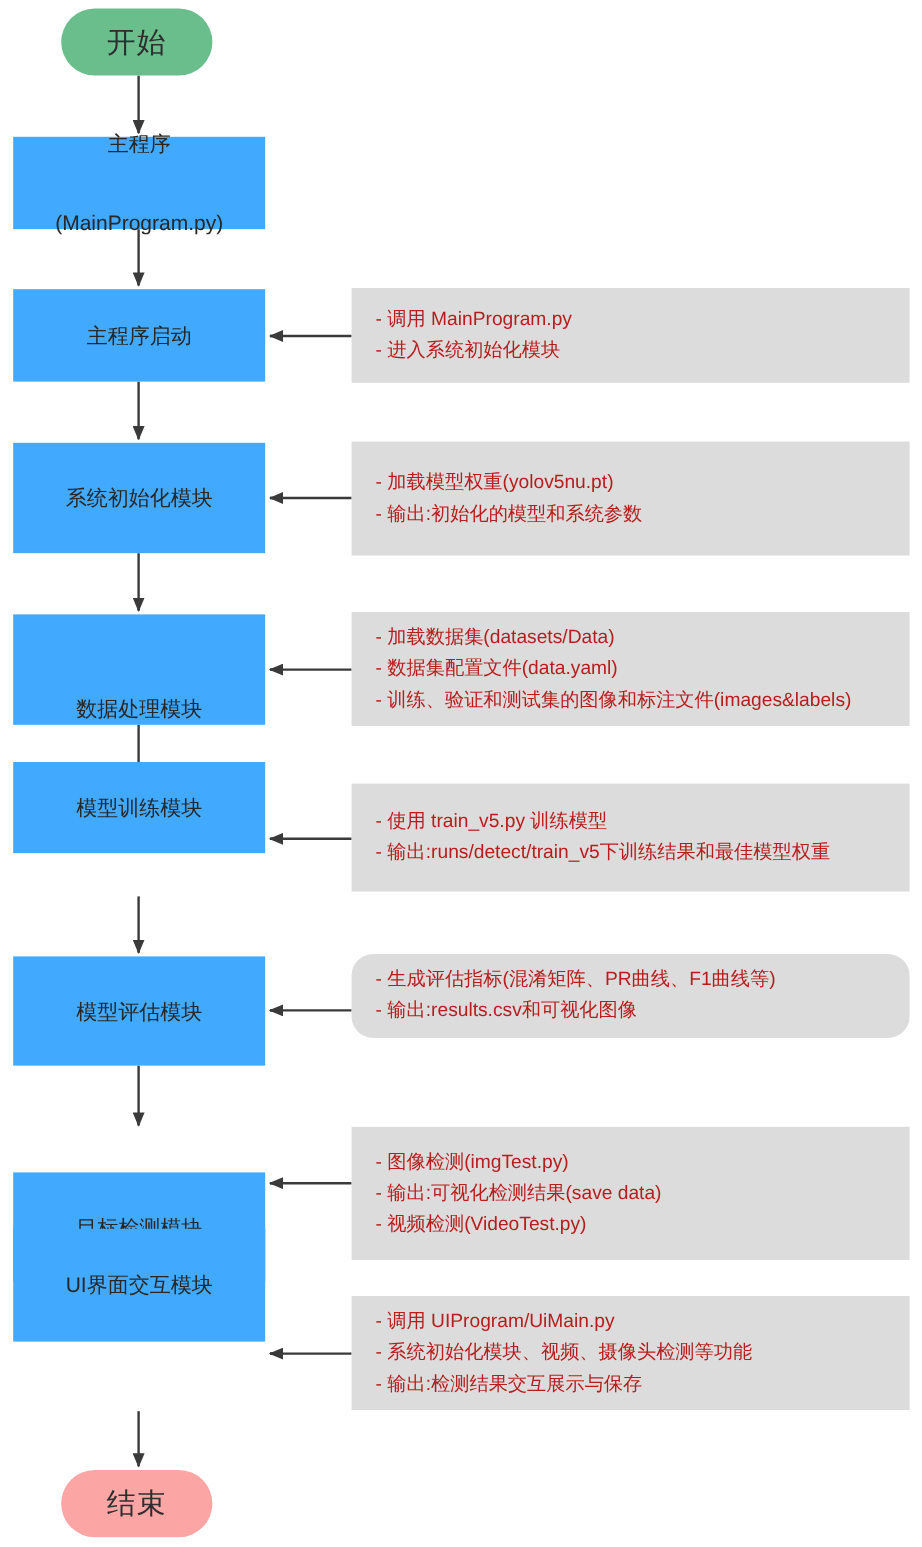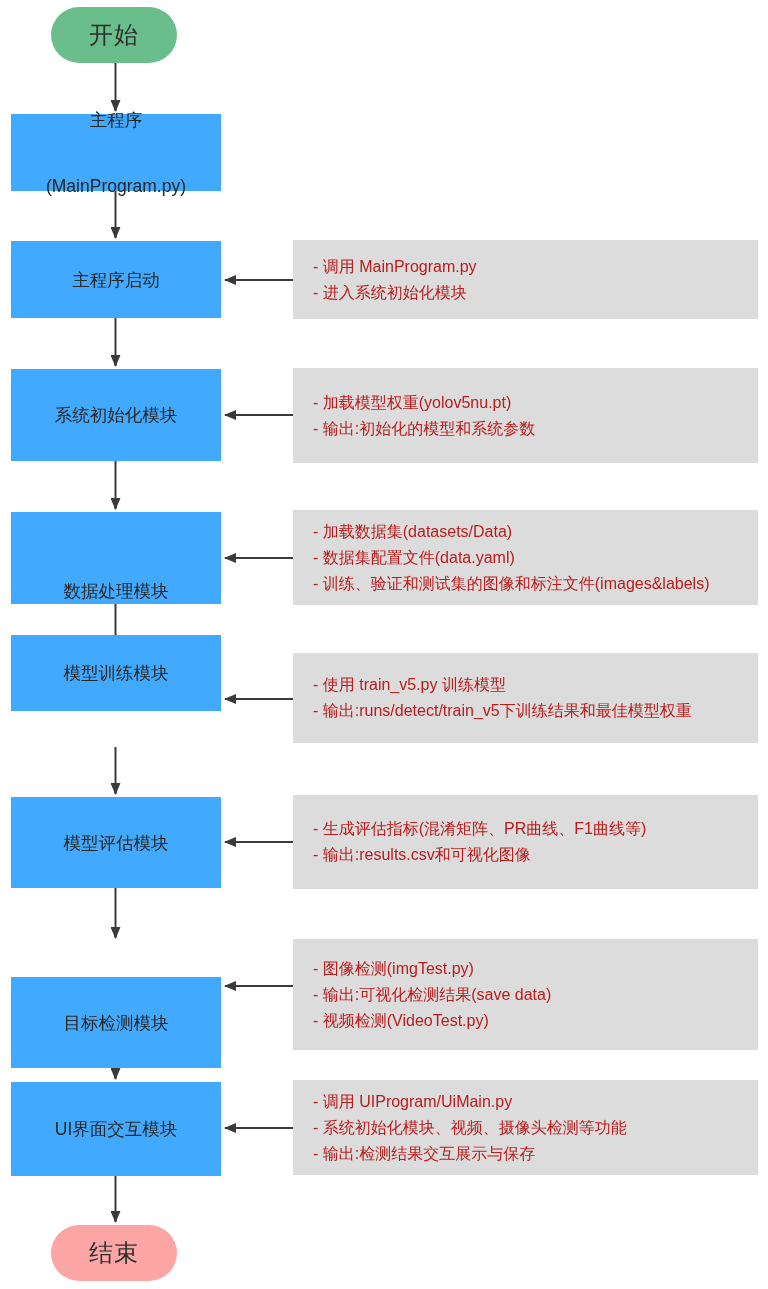--- a/index.html
+++ b/index.html
@@ -53,21 +53,21 @@
     line-height: 26px;
     gap: 40px;
   }
   .proc.n-main    { top: 114px;  height: 77px; }
   .proc.n-startup { top: 241px;  height: 77px; }
   .proc.n-init    { top: 369px;  height: 92px; }
   .proc.n-data    { top: 512px;  height: 92px; justify-content: flex-end; }
   .proc.n-train   { top: 619px;  height: 76px; margin-top: 16px; }
   .proc.n-eval    { top: 797px;  height: 91px; }
   .proc.n-detect  { top: 941px;  height: 91px; margin-top: 36px; }
-  .proc.n-ui      { top: 1082px; height: 94px; }
+  .proc.n-ui      { top: 1024px; height: 94px; }
 
   
   .note {
     position: absolute;
     left: 293px;
     width: 465px;
     background: #dcdcdc;
     display: flex;
     flex-direction: column;
     justify-content: center;
@@ -75,21 +75,21 @@
     box-sizing: border-box;
     font-size: 16px;
     color: #b91c1c;
     line-height: 26px;
     text-align: left;
   }
   .note.a1 { top: 240px;  height: 79px; }
   .note.a2 { top: 368px;  height: 95px; }
   .note.a3 { top: 510px;  height: 95px; }
   .note.a4 { top: 653px;  height: 90px; }
-  .note.a5 { top: 795px;  height: 94px; }
+  .note.a5 { top: 795px;  height: 70px; border-radius: 18px; }
   .note.a6 { top: 939px;  height: 111px; }
   .note.a7 { top: 1080px; height: 95px; }
 
   .note span, .proc span, .pill span { display: block; }
 </style>
 </head>
 <body>
 
 <div class="canvas">
 

